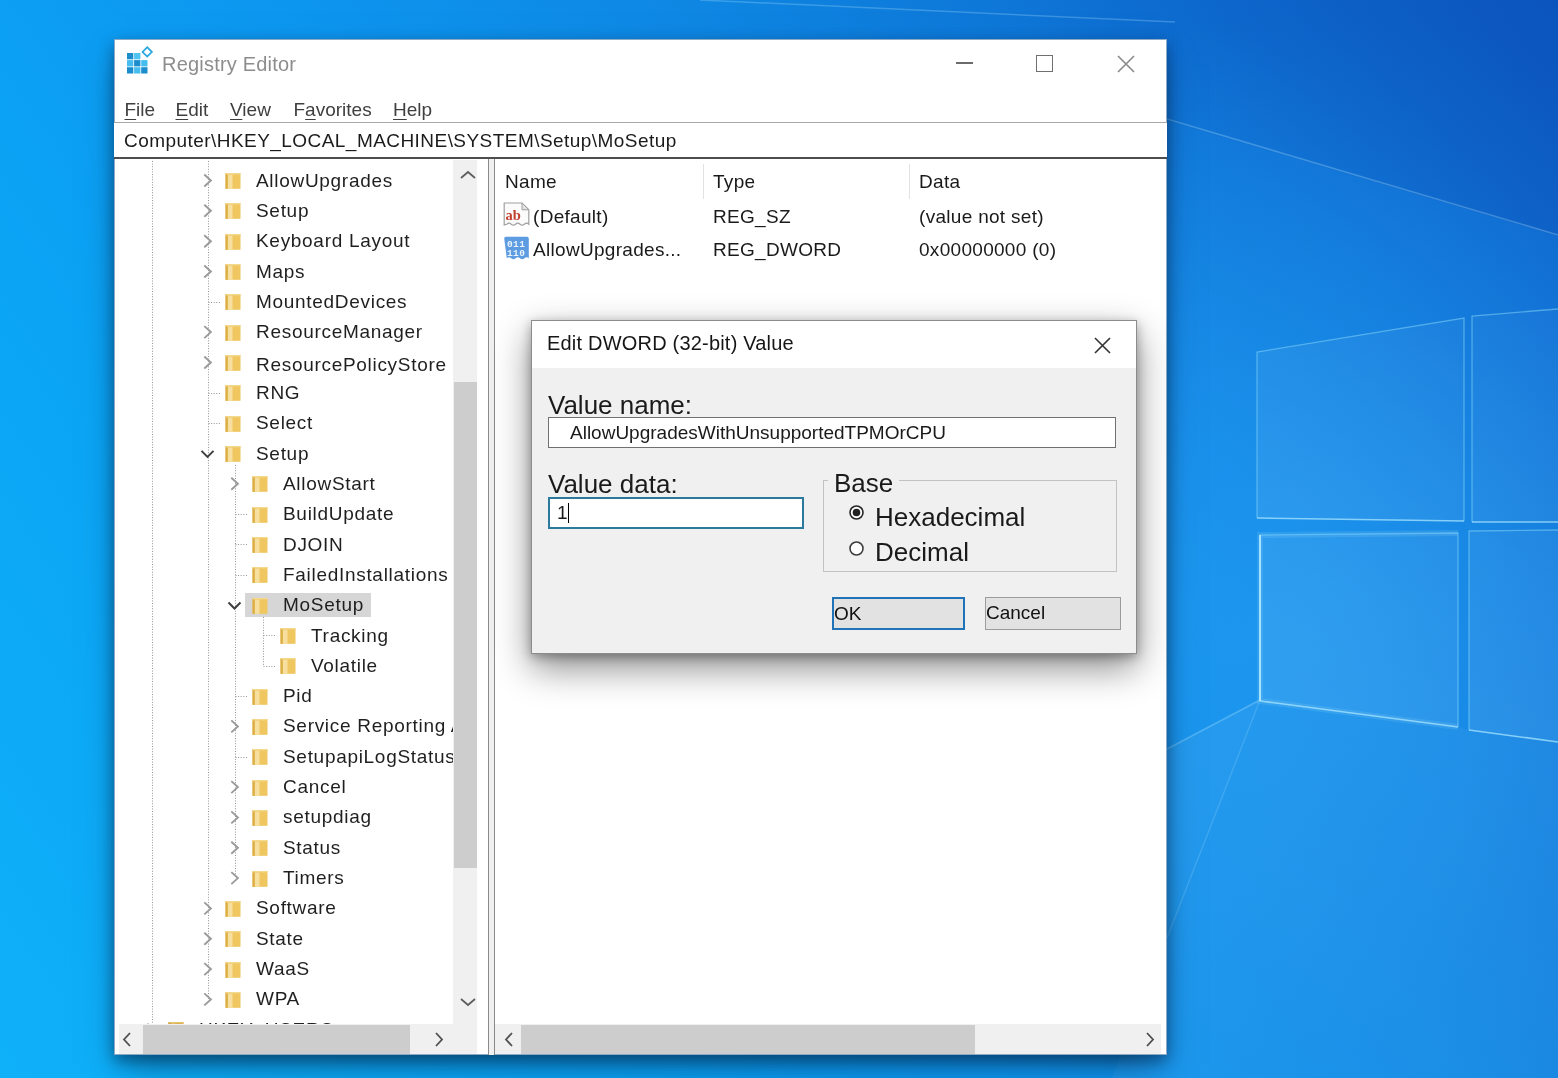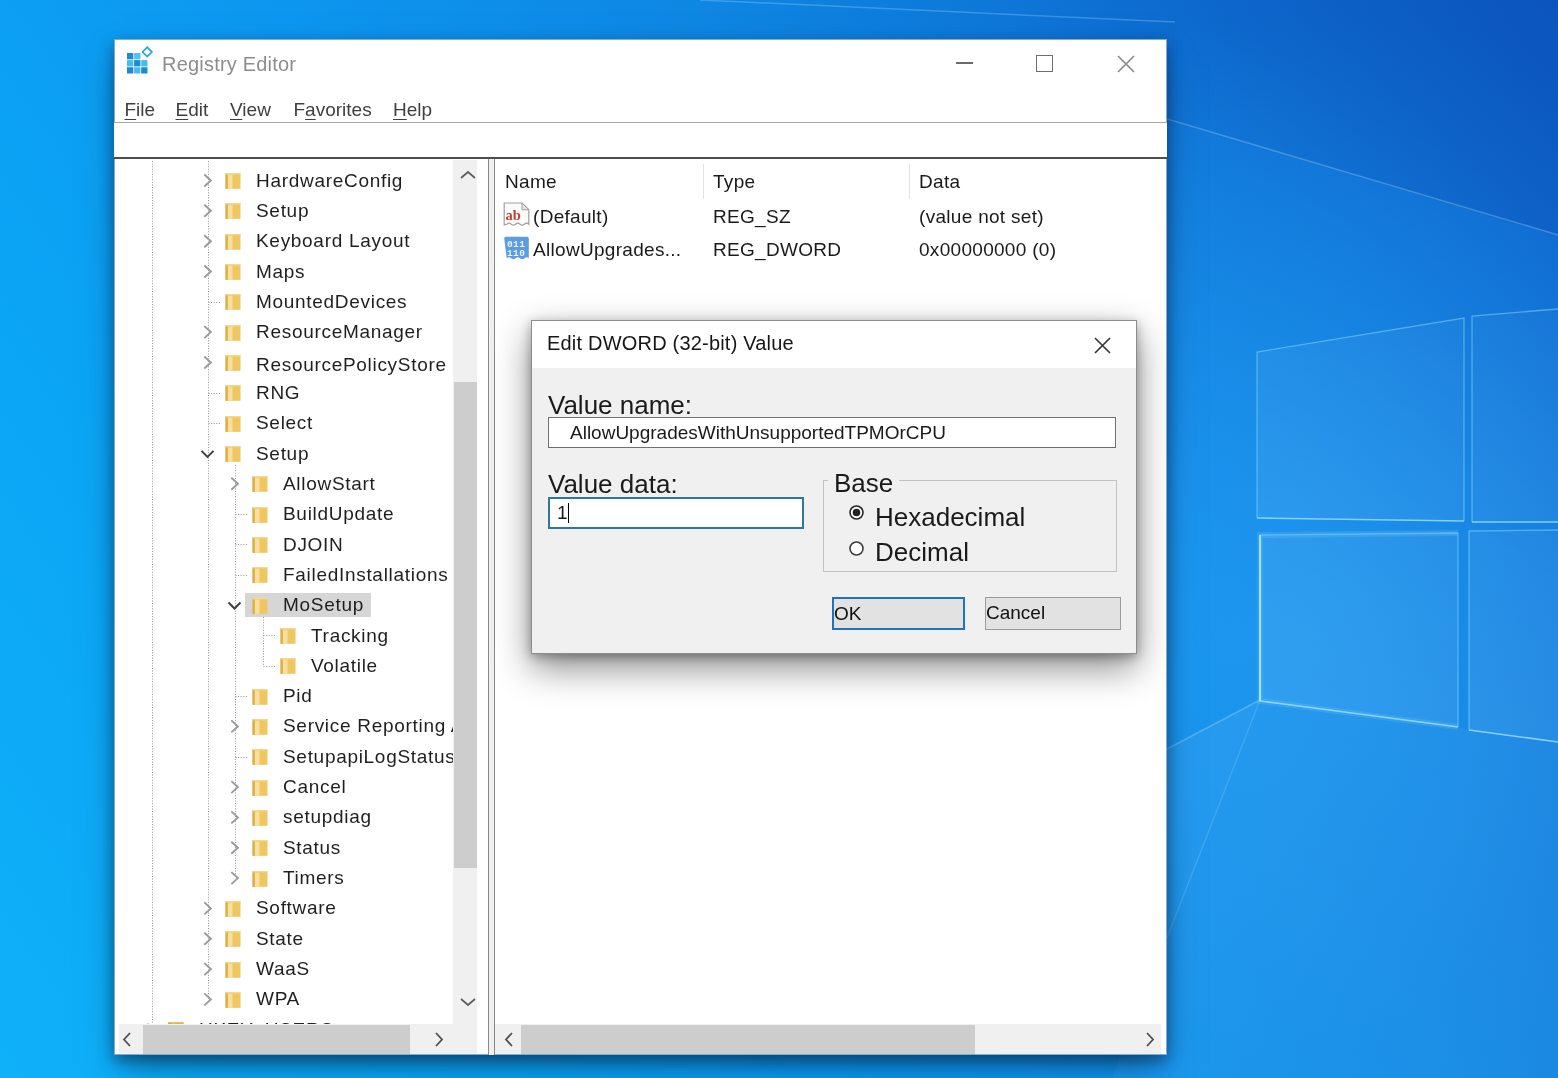--- a/index.html
+++ b/index.html
@@ -107,20 +107,21 @@
 </svg>
 
 <div class="menu" style="left:124.5px"><u>F</u>ile</div>
 <div class="menu" style="left:175.5px"><u>E</u>dit</div>
 <div class="menu" style="left:230px"><u>V</u>iew</div>
 <div class="menu" style="left:293.5px">F<u>a</u>vorites</div>
 <div class="menu" style="left:393px"><u>H</u>elp</div>
 <div class="abs" style="left:114px;top:122px;width:1053px;height:1px;background:#a8a8a8"></div>
 
 <div class="abs" style="left:114px;top:123px;width:1053px;height:36px;background:#fff;border-bottom:2.5px solid #4e4e4e"></div>
+<div class="abs" style="left:124px;top:129.5px;font-size:19px;letter-spacing:0.45px;color:#1b1b1b">Computer\HKEY_LOCAL_MACHINE\SYSTEM\Setup\MoSetup</div>
 
 <div class="abs" style="left:487.5px;top:159px;width:7.5px;height:896px;background:#f0f0f0;border-left:1px solid #8a8a8a;border-right:1px solid #8a8a8a"></div>
 
 <div class="hsep" style="left:702.5px"></div>
 <div class="hsep" style="left:908.5px"></div>
 <div class="rt" style="left:505px;top:171px">Name</div>
 <div class="rt" style="left:713px;top:171px">Type</div>
 <div class="rt" style="left:919px;top:171px">Data</div>
 
 <svg class="abs" style="left:0;top:0" width="1558" height="1078">
@@ -160,21 +161,21 @@
 </svg>
 
 <div class="abs" style="left:119px;top:160px;width:334px;height:864px;overflow:hidden">
   <div style="position:absolute;left:-119px;top:-160px;width:1558px;height:1078px">
 <svg class="abs" width="16" height="19" viewBox="0 0 16 19" style="left:225.0px;top:171.0px">
           <rect x="0.5" y="2" width="15" height="15.8" fill="#efc65f"></rect>
           <rect x="0.5" y="2" width="2.4" height="15.8" fill="#dcae48"></rect>
           <rect x="2.9" y="3.6" width="4.6" height="14.2" fill="#f7e09f"></rect>
           <rect x="0.5" y="2" width="15" height="1.4" fill="#f4d88c"></rect>
         </svg>
-<div class="tt" style="left:256.0px;top:169.5px">HardwareConfig</div>
+<div class="tt" style="left:256.0px;top:169.5px">AllowUpgrades</div>
 <svg class="abs" width="16" height="19" viewBox="0 0 16 19" style="left:225.0px;top:201.3px">
           <rect x="0.5" y="2" width="15" height="15.8" fill="#efc65f"></rect>
           <rect x="0.5" y="2" width="2.4" height="15.8" fill="#dcae48"></rect>
           <rect x="2.9" y="3.6" width="4.6" height="14.2" fill="#f7e09f"></rect>
           <rect x="0.5" y="2" width="15" height="1.4" fill="#f4d88c"></rect>
         </svg>
 <div class="tt" style="left:256.0px;top:199.8px">Setup</div>
 <svg class="abs" width="16" height="19" viewBox="0 0 16 19" style="left:225.0px;top:231.7px">
           <rect x="0.5" y="2" width="15" height="15.8" fill="#efc65f"></rect>
           <rect x="0.5" y="2" width="2.4" height="15.8" fill="#dcae48"></rect>

